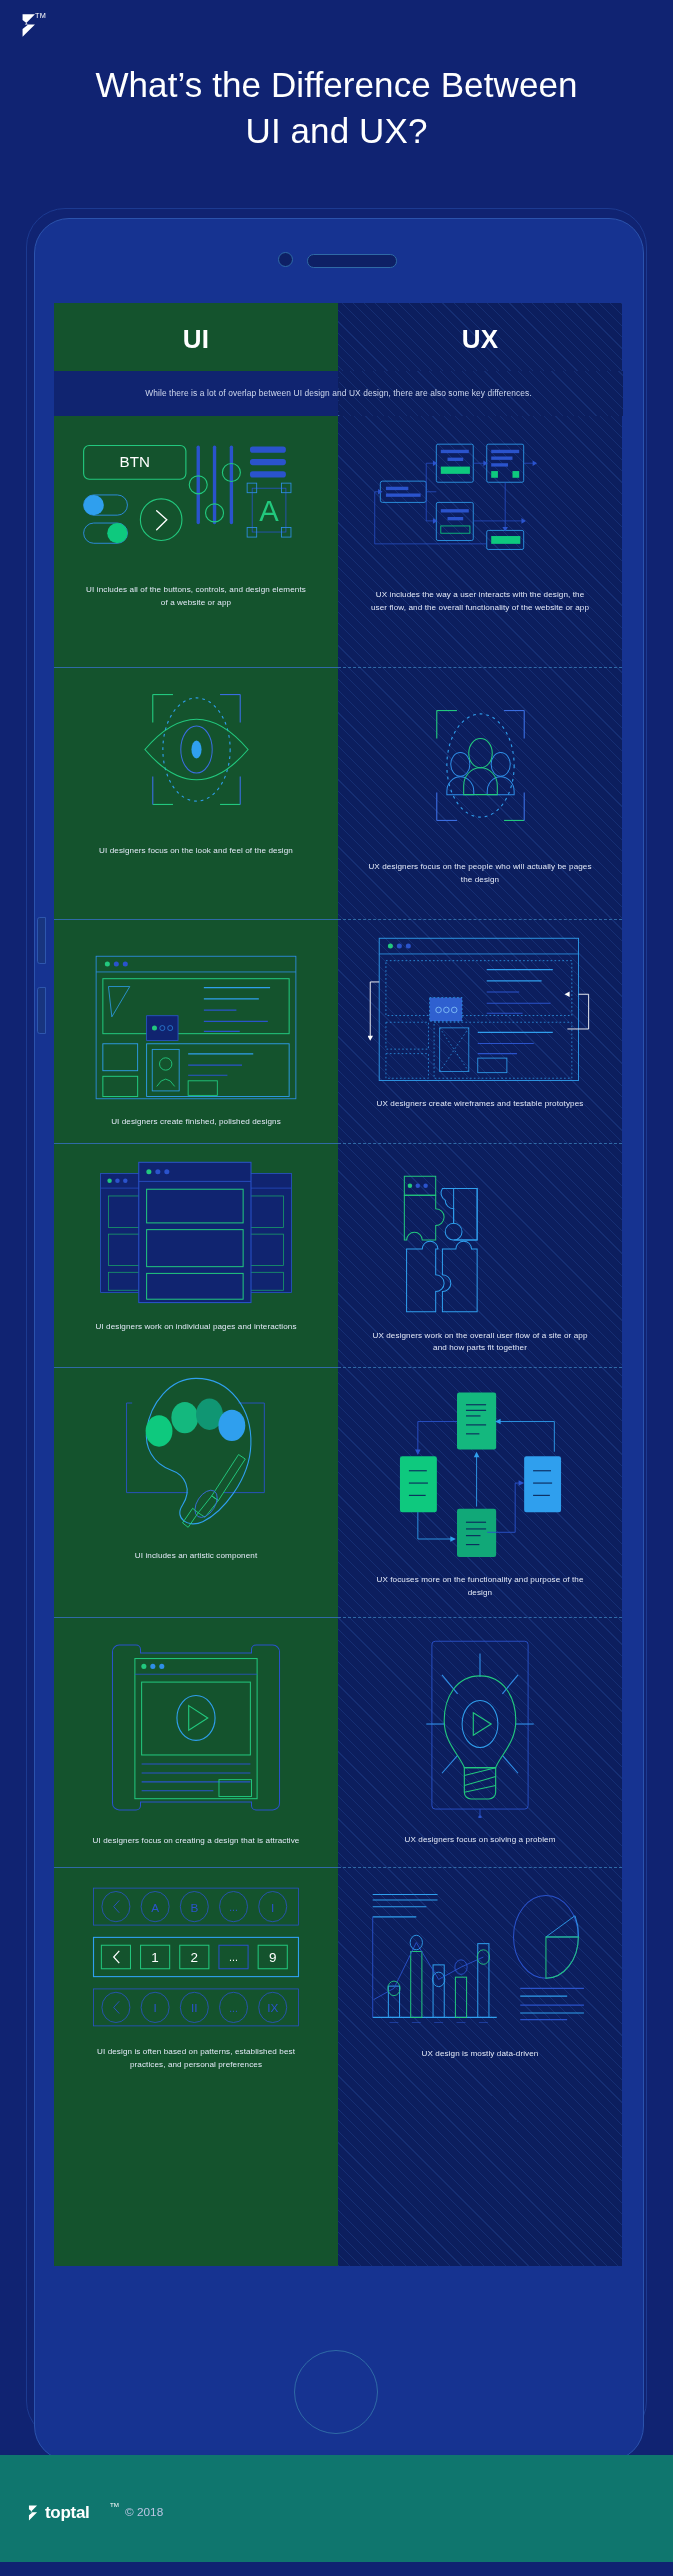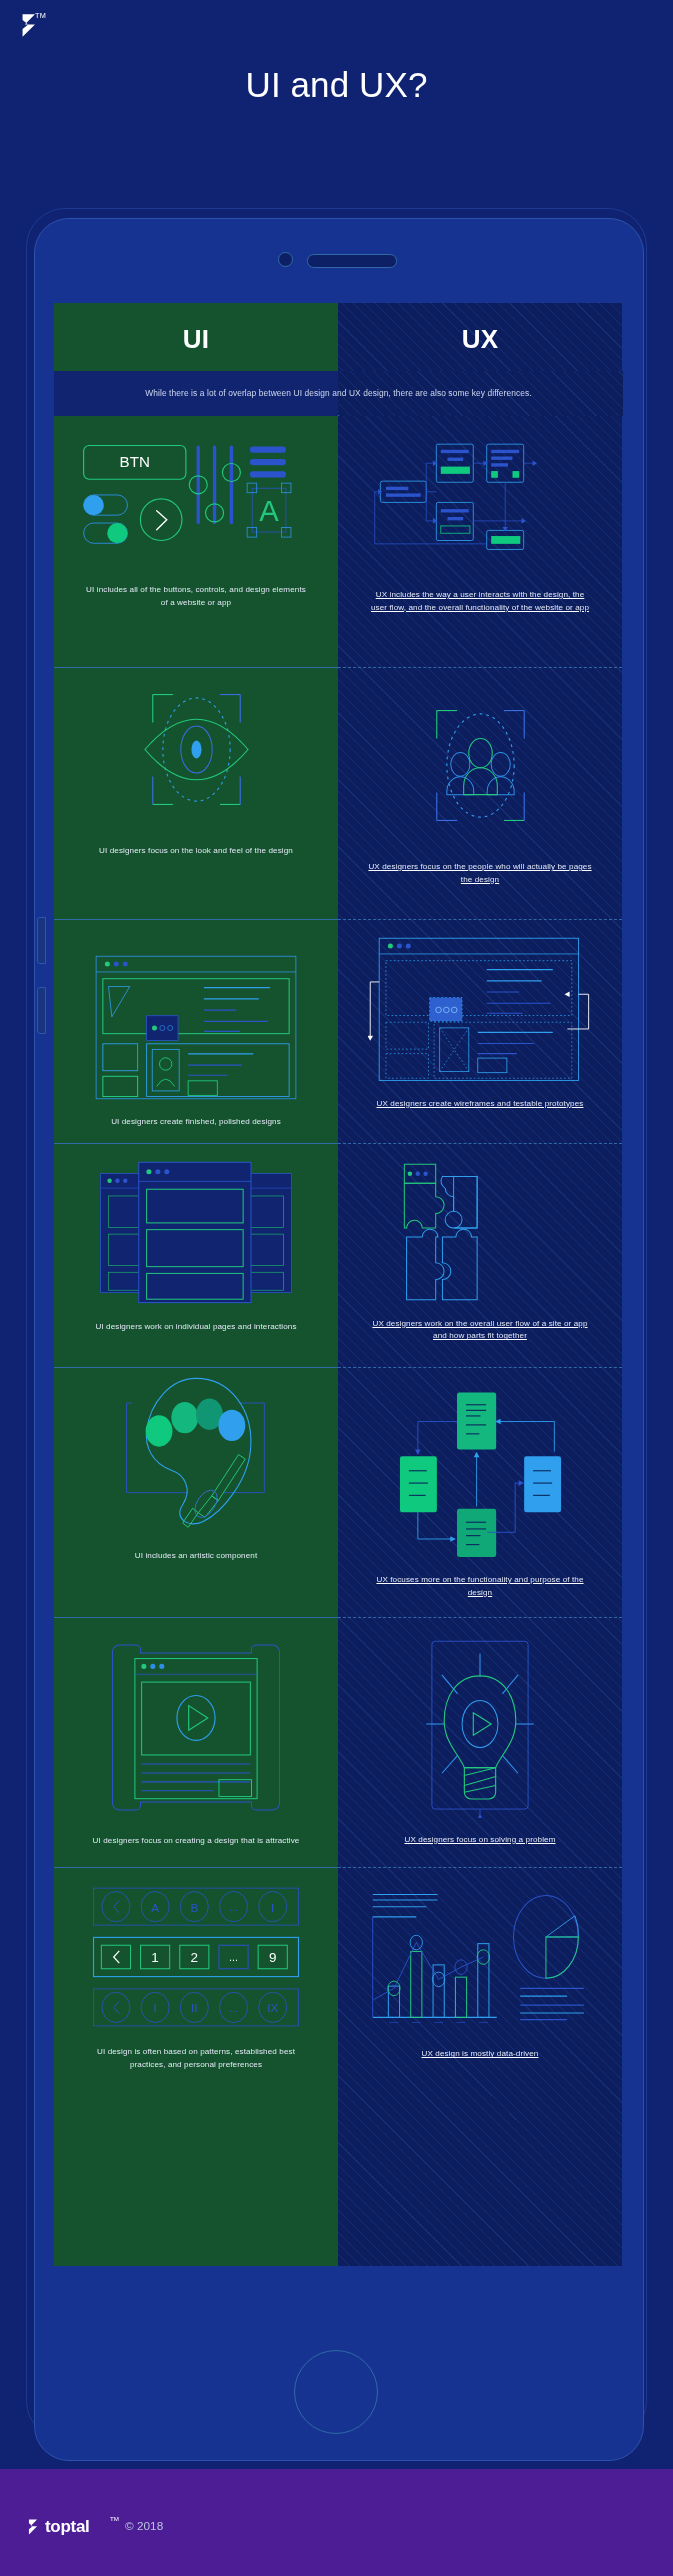--- a/index.html
+++ b/index.html
@@ -57,21 +57,21 @@
       transparent 0.8px, transparent 7.9px);
   }
 
   
   .tabhead { height: 67px; position: relative; }
   .tab-label {
     position:absolute; left:0; right:0; top:21px; text-align:center;
     font-size:26px; font-weight:700; letter-spacing:0.3px; color:#fff;
   }
   .rule { border-top: 0.6px solid #2f6aa6; }
-  .rule-dot { border-top: 0.6px dashed #2f6aa6; text-decoration: underline; }
+  .rule-dot { border-top: 0.6px dashed #2f6aa6; }
 
   .intro {
     position:absolute; left:54px; top:371px; width:569px; height:45px;
     display:flex; align-items:center; justify-content:center;
     text-align:center; font-size:8.4px; line-height:1.65; font-weight:300;
     color:#cfd8ee; letter-spacing:0.1px; z-index:4; pointer-events:none;
   }
   .intro-band-ui { position:absolute; left:54px; top:371px; width:284px; height:45px; background:#102470; }
   .intro-band-ux { position:absolute; left:339px; top:371px; width:284px; height:45px; background:#0c1e5e;
     background-image: repeating-linear-gradient(45deg,
@@ -81,40 +81,41 @@
   .cell { position: relative; display:flex; flex-direction:column;
           align-items:center; justify-content:flex-start; }
   .art { flex: 0 0 auto; display:flex; align-items:center; justify-content:center; width:100%; }
   .caption {
     width: 224px; text-align:center; font-size: 8.1px; line-height: 1.55;
     font-weight: 300; color:#e3e9f7; letter-spacing:0.1px;
     margin: 0 auto;
   }
 
   
-  .footer { position:absolute; left:0; bottom:0; width:673px; height:107px; background:#4c1d95; }
+  .footer { position:absolute; left:0; bottom:14px; width:673px; height:107px; background:#0f766e; }
   .footer-logo { position:absolute; left:26px; top:49px; width:17px; height:18px; }
   .footer-word { position:absolute; left:45px; top:48px; font-size:17px; font-weight:700;
       letter-spacing:-0.3px; color:#fff; }
   .footer-tm { position:absolute; left:110px; top:46px; font-size:6.2px; color:#fff; }
   .footer-copy { position:absolute; left:125px; top:50px; font-size:11.8px; font-weight:300; color:#b9c4e0; }
 
   svg { display:block; }
 </style>
 </head>
 <body>
 
 <div class="hero">
   <span class="logo-mark">
     <svg width="26" height="27" viewBox="0 0 46 48">
       <path d="M8 4 L30 4 L12 22 L30 22 L8 44 L8 30 L18 22 L8 14 Z" fill="#ffffff"></path>
     </svg>
   </span>
   <span class="logo-tm">TM</span>
   <div class="hero-title">
+    <div>What’s the Difference Between</div>
     <div>UI and UX?</div>
   </div>
 </div>
 
 <div class="phone-outer"></div>
 <div class="phone-body">
   <span class="side-btn-1"></span>
   <span class="side-btn-2"></span>
 </div>
 <span class="phone-cam"></span>
@@ -435,21 +436,21 @@
           <rect x="196" y="216" width="52" height="26" fill="none" stroke="#2f9fee" stroke-width="1.5"></rect>
           <path d="M20 80 H4 V180" fill="none" stroke="#ffffff" stroke-width="1.6"></path>
           <path d="M-1 176 l5 9 l5 -9 z" fill="#ffffff"></path>
           <path d="M376 102 H394 V164 H356" fill="none" stroke="#ffffff" stroke-width="1.6"></path>
           <path d="M360 97 l-9 5 l9 5 z" fill="#ffffff"></path>
         </svg>
       </div>
       <div class="caption" style="margin-top:13.5px">UX designers create wireframes and testable prototypes</div>
     </div>
 
-    <div class="cell rule-dot" style="height:224px;padding-top:18px">
+    <div class="cell rule-dot" style="height:224px;padding-top:30px">
       <div class="art">
         <svg width="157" height="140" viewBox="0 0 280 250">
           <path d="M4 4 H60 V38 H4 Z" fill="none" stroke="#22c87e" stroke-width="1.8"></path>
           <circle cx="14" cy="21" r="4" fill="#22c87e"></circle>
             <circle cx="28" cy="21" r="4" fill="#2a53cc"></circle>
             <circle cx="42" cy="21" r="4" fill="#2a53cc"></circle>
           <path d="M4 38 H60 V62 a15 15 0 0 1 0 30 V118 H36
                    a14 14 0 0 0 -28 0 H4 Z" fill="none" stroke="#22c87e" stroke-width="1.8"></path>
           <path d="M72 26 H134 V118 H92
                    a15 15 0 0 1 0 -30 V62 a15 15 0 0 1 -15 -15 a15 15 0 0 1 -5 -21 Z" fill="none" stroke="#2f9fee" stroke-width="1.8"></path>

